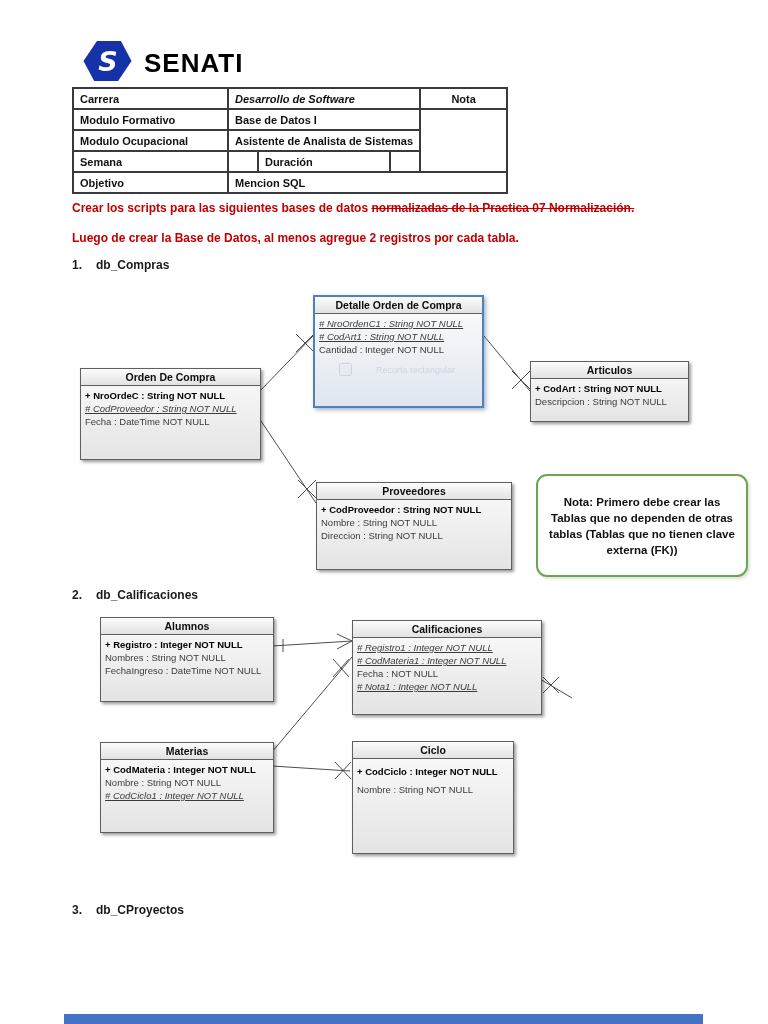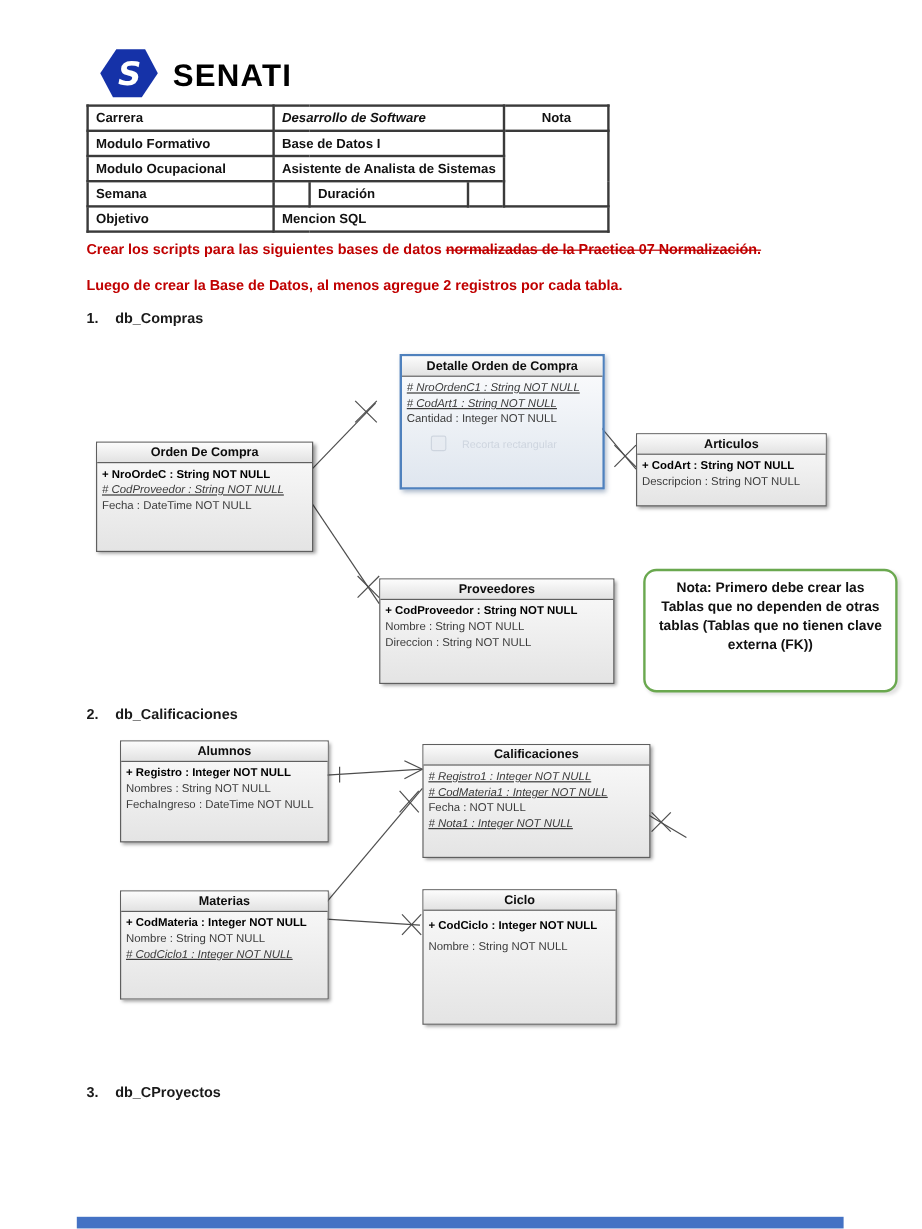--- a/index.html
+++ b/index.html
@@ -29,30 +29,30 @@
   .entity{position:absolute;border:1px solid #5f5f5f;background:linear-gradient(180deg,#fbfbfb,#e4e4e4);
           box-shadow:2px 2px 3px rgba(0,0,0,0.40);}
   .entity-title{height:16px;line-height:16px;text-align:center;font-size:10.5px;font-weight:bold;color:#0d0d0d;
           background:linear-gradient(180deg,#fcfcfc,#e2e2e2);border-bottom:1px solid #5f5f5f;white-space:nowrap;overflow:hidden;}
   .entity-attrs{padding:3px 0 0 4px;}
   .attr{font-size:9.5px;line-height:13px;color:#3b3b3b;white-space:nowrap;}
   .attr.pk{font-weight:bold;color:#000;}
   .attr.fk{font-style:italic;text-decoration:underline;}
 
   .entity.selected{border:2px solid #4f81bd;background:linear-gradient(180deg,#fdfdfe 0%,#ecf0f5 55%,#dfe6ef 100%);
-          box-shadow:2px 2px 4px rgba(60,90,130,0.45);margin-left:20px;}
-
-  .ghost-toolbar{position:absolute;left:24px;top:66px;display:flex;align-items:center;gap:13px;opacity:0.55;}
+          box-shadow:2px 2px 4px rgba(60,90,130,0.45);}
+
+  .ghost-toolbar{position:absolute;left:24px;top:66px;display:flex;align-items:center;gap:24px;opacity:0.55;}
   .ghost-icon{width:11px;height:11px;border:1px solid #b9c2cf;border-radius:2px;background:#e7ebf1;}
   .ghost-label{font-size:9px;color:#b9c2cf;}
 
   
   .note-box{position:absolute;left:536px;top:474px;width:212px;height:103px;box-sizing:border-box;
           border:2px solid #6aa84f;border-radius:11px;background:#fff;box-shadow:2px 2px 3px rgba(0,0,0,0.12);
-          display:flex;justify-content:center;padding:6px 10px;}
+          display:flex;align-items:center;justify-content:center;padding:6px 10px;}
   .note-text{font-size:11.5px;font-weight:bold;color:#111;text-align:center;line-height:16px;}
 
   
   .connectors{position:absolute;left:0;top:0;pointer-events:none;}
   .connectors line{stroke:#4d4d4d;stroke-width:1;}
 
   
   .next-page-bar{position:absolute;left:64px;top:1014px;width:639px;height:10px;background:#4472c4;}
 </style>
 </head>

